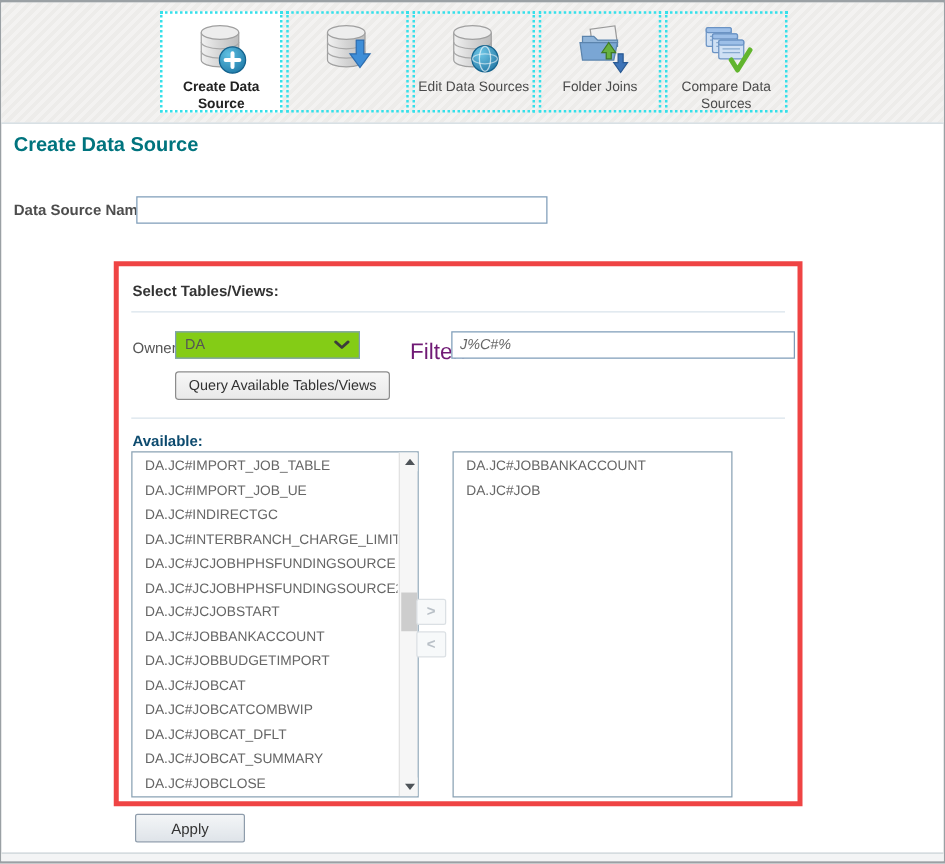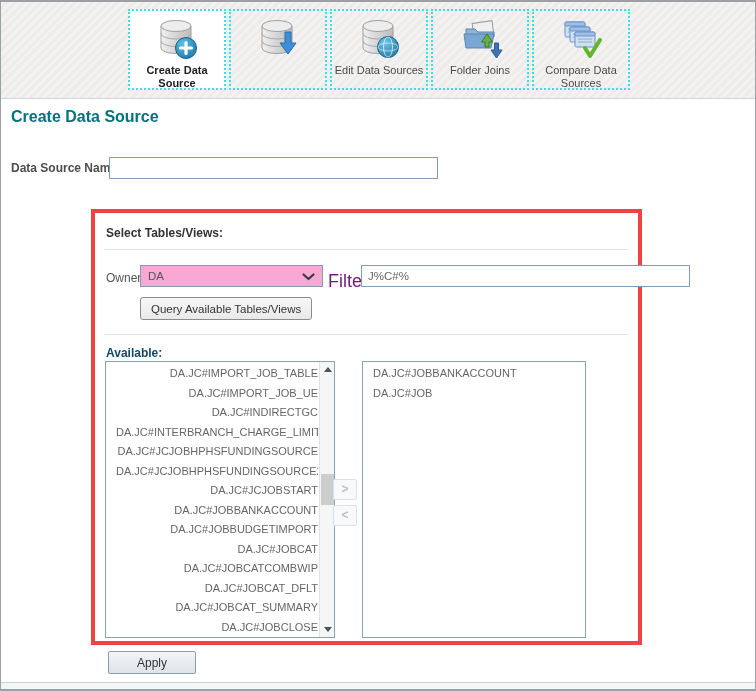--- a/index.html
+++ b/index.html
@@ -52,46 +52,47 @@
     position:absolute; left:90px; top:207px; width:551px; height:436px;
     border:4px solid #ef4444; background:#fff;
   }
   .panel-title { position:absolute; left:11px; top:13px; font-size:12px; font-weight:bold; color:#333; }
   .divider { position:absolute; left:10px; right:10px; height:1px; background:#d9e4ec; }
   .divider-1 { top:36px; }
   .divider-2 { top:121px; }
 
   .owner-label { position:absolute; left:11px; top:58px; font-size:12px; color:#555; }
   .owner-select {
-    position:absolute; left:45px; top:52px; width:183px; height:22px;
-    border:1px solid #7f9db9; background:#f9a8d4; display:flex; align-items:center;
+    position:absolute; left:45px; top:52px; width:148px; height:22px;
+    border:1px solid #7f9db9; background:#84cc16; display:flex; align-items:center;
     padding:0 7px; cursor:pointer;
   }
   .owner-select .sel-text { flex:1; font-size:11.5px; color:#555; }
   .filter-label { position:absolute; left:233px; top:58px; font-size:18px; color:#701a75; }
   .filter-input {
-    position:absolute; left:266px; top:52px; width:329px; height:22px;
+    position:absolute; left:266px; top:52px; width:275px; height:22px;
     border:1px solid #7f9db9; background:#fff; font-size:11.5px; color:#666; padding:0 6px;
     font-family:"Liberation Sans",sans-serif;
+    font-style:italic;
   }
   .query-btn {
     position:absolute; left:45px; top:84px; height:23px; padding:0 10px;
     font-size:11.5px; color:#333; background:linear-gradient(#f7f7f7,#e9e9e9);
     border:1px solid #8c8c8c; border-radius:3px; cursor:pointer;
     font-family:"Liberation Sans",sans-serif;
   }
 
   .avail-label    { position:absolute; left:11px;  top:133px; font-size:12px; font-weight:bold; color:#0c4a6e; }
   .selected-label { position:absolute; left:267px; top:133px; font-size:12px; font-weight:bold; color:#444;margin-top:44px; }
 
   .listbox {
     position:absolute; top:148px; height:277px; background:#fff;
     border:1px solid #8aa2b4; overflow:hidden;
   }
-  .listbox.available { left:10px;  width:230px;text-align:right; }
+  .listbox.available { left:10px;  width:230px; }
   .listbox.selected  { left:267px; width:224px; }
   .list-items { position:absolute; left:0; top:2px; right:0; }
   .listbox.available .list-items { right:16px; }
   .list-item {
     height:19.5px; line-height:19.5px; padding-left:10px;
     font-size:11px; color:#666; white-space:nowrap; overflow:hidden; cursor:default;
   }
 
   
   .vscroll {

